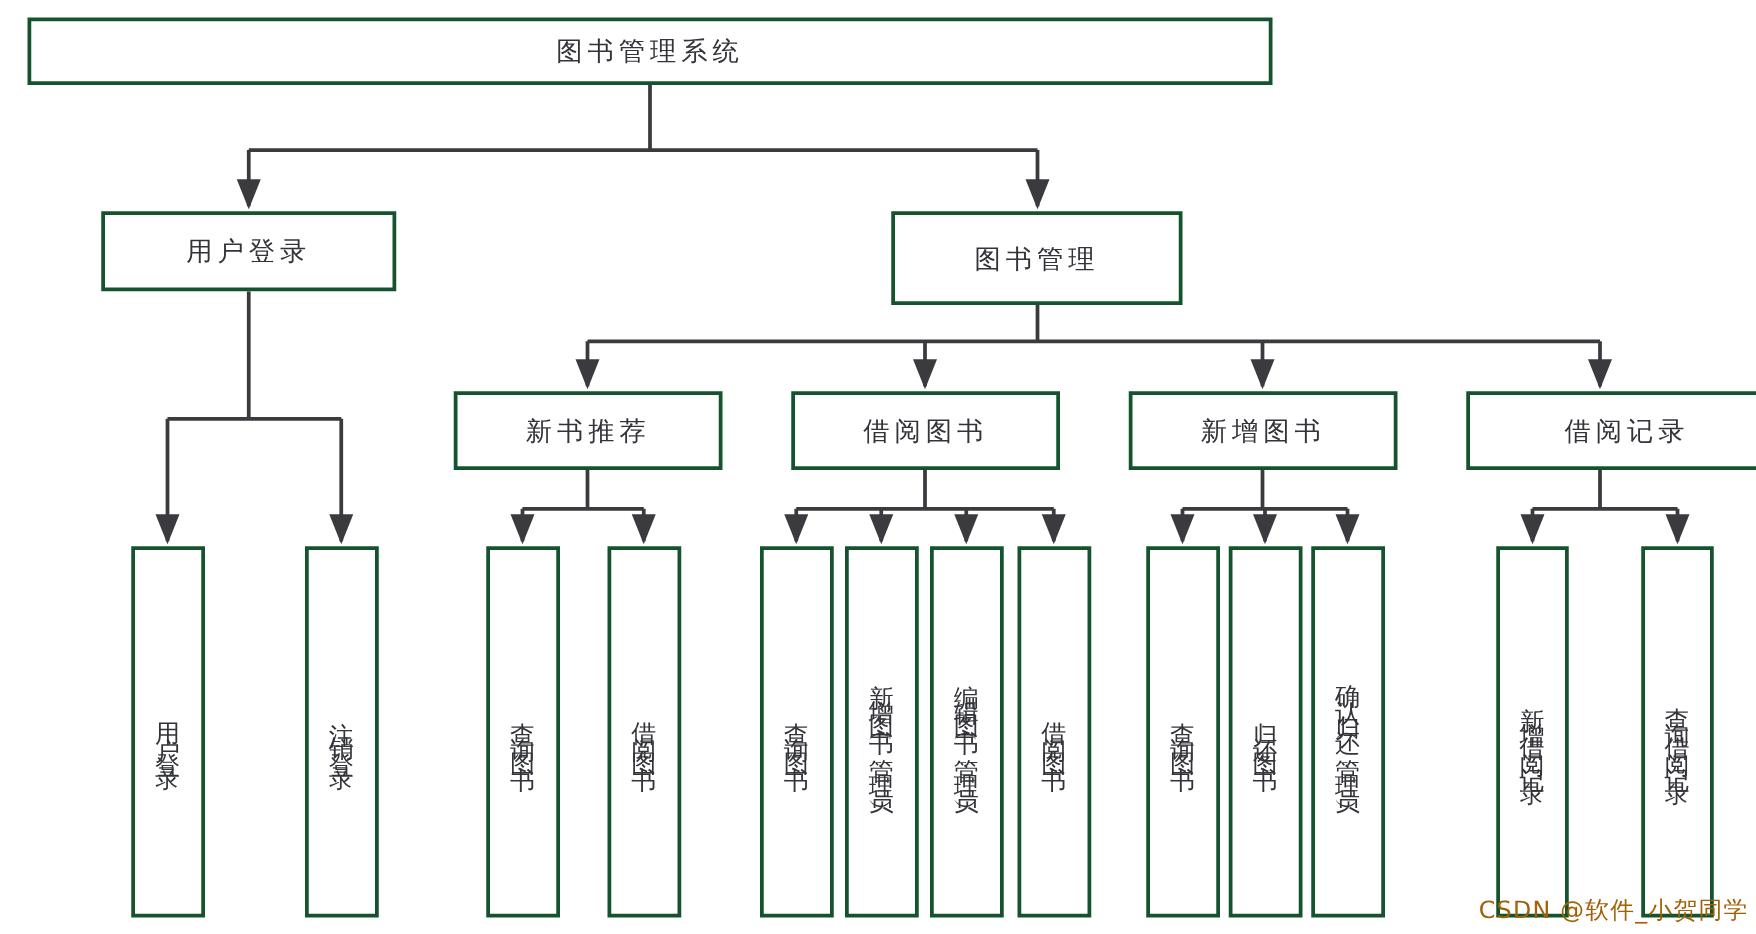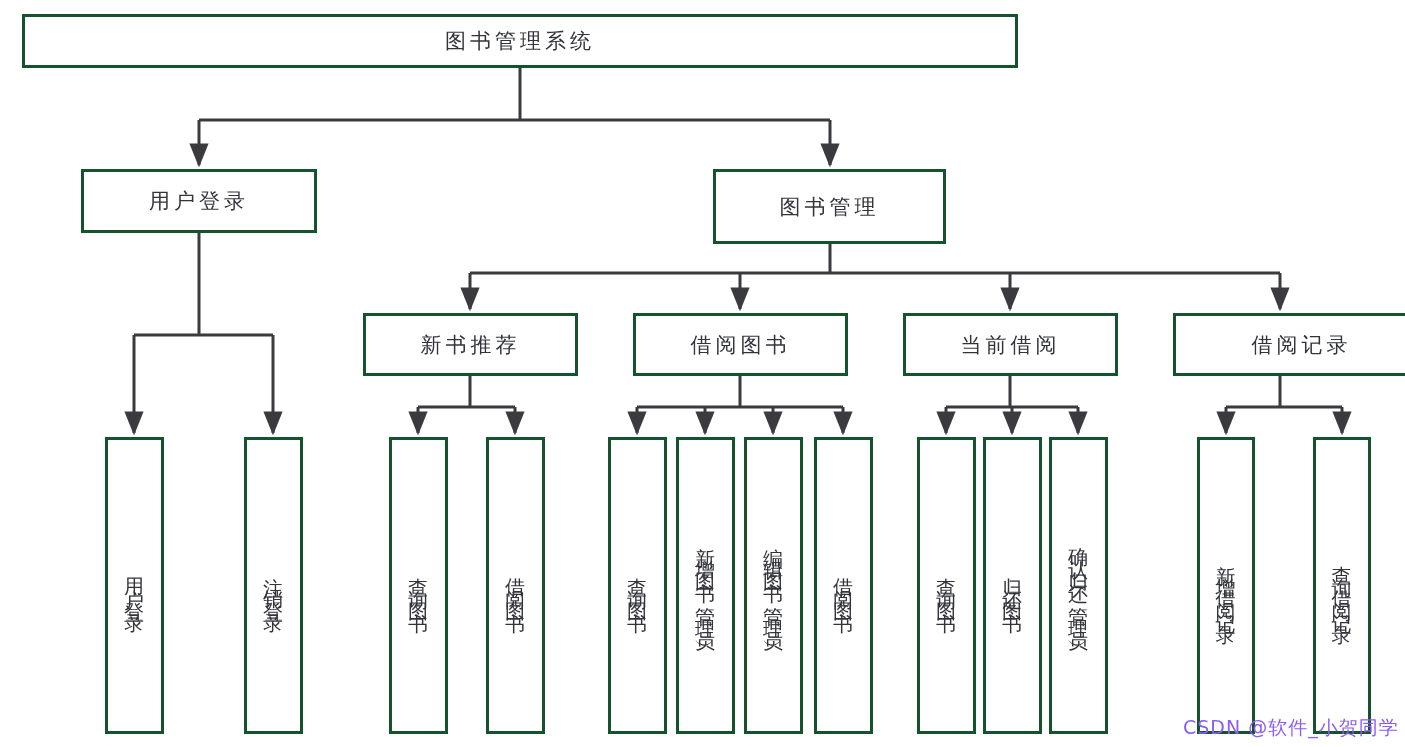--- a/index.html
+++ b/index.html
@@ -48,21 +48,21 @@
     text-orientation: mixed;
     font-size: 20px;
     letter-spacing: 12px;
     line-height: 1;
   }
   .watermark {
     position: absolute;
     left: 1183px;
     top: 715px;
     font-size: 19px;
-    color: #8b5cf6;
+    color: #a16207;
     white-space: nowrap;
     z-index: 5;
     letter-spacing: 1px;
   }
   
   #n-root        { left: 22px;   top: 14px;  width: 996px; height: 54px; }
   #n-user-login  { left: 81px;   top: 169px; width: 236px; height: 64px; }
   #n-book-mgmt   { left: 713px;  top: 169px; width: 233px; height: 75px; }
   #n-new-rec     { left: 363px;  top: 313px; width: 215px; height: 63px; }
   #n-borrow      { left: 633px;  top: 313px; width: 215px; height: 63px; }
@@ -141,21 +141,21 @@
     <span>图书管理</span>
   </div>
 
   <div id="n-new-rec" class="node hnode">
     <span>新书推荐</span>
   </div>
   <div id="n-borrow" class="node hnode">
     <span>借阅图书</span>
   </div>
   <div id="n-current" class="node hnode">
-    <span>当前借阅</span>
+    <span>新增图书</span>
   </div>
   <div id="n-records" class="node hnode">
     <span>借阅记录</span>
   </div>
 
   <div id="l-user-login" class="node leaf">
     <span>用户登录</span>
   </div>
   <div id="l-logout" class="node leaf">
     <span>注销登录</span>

